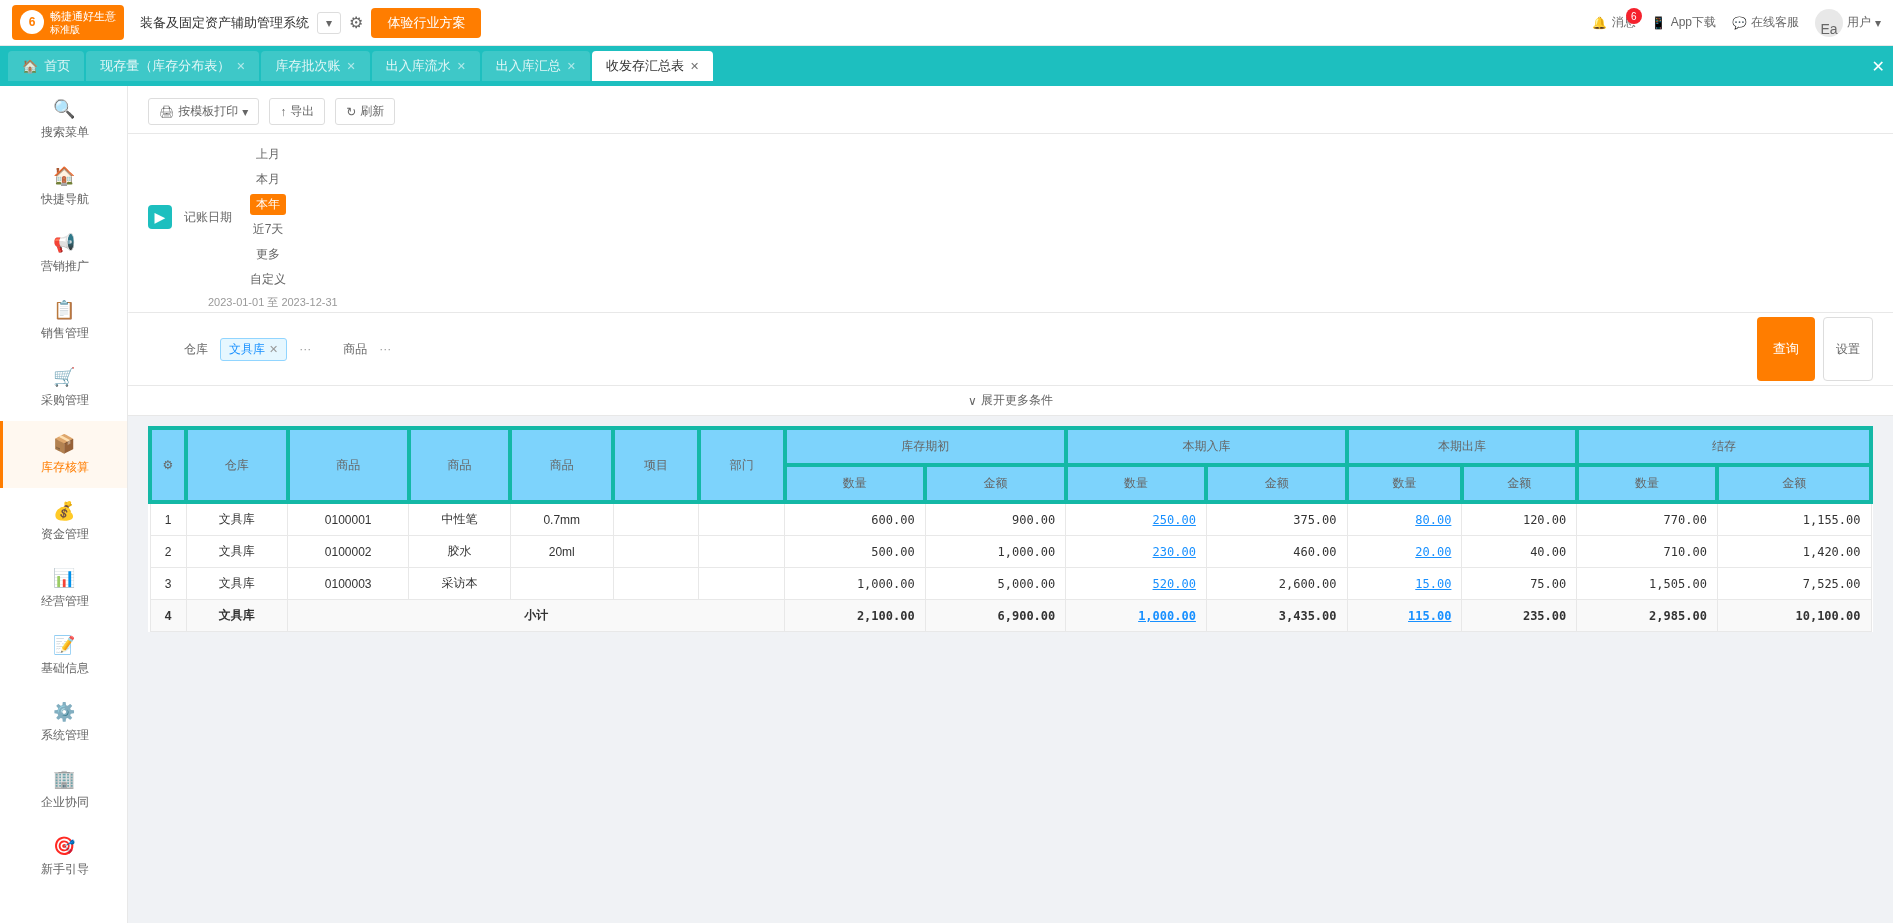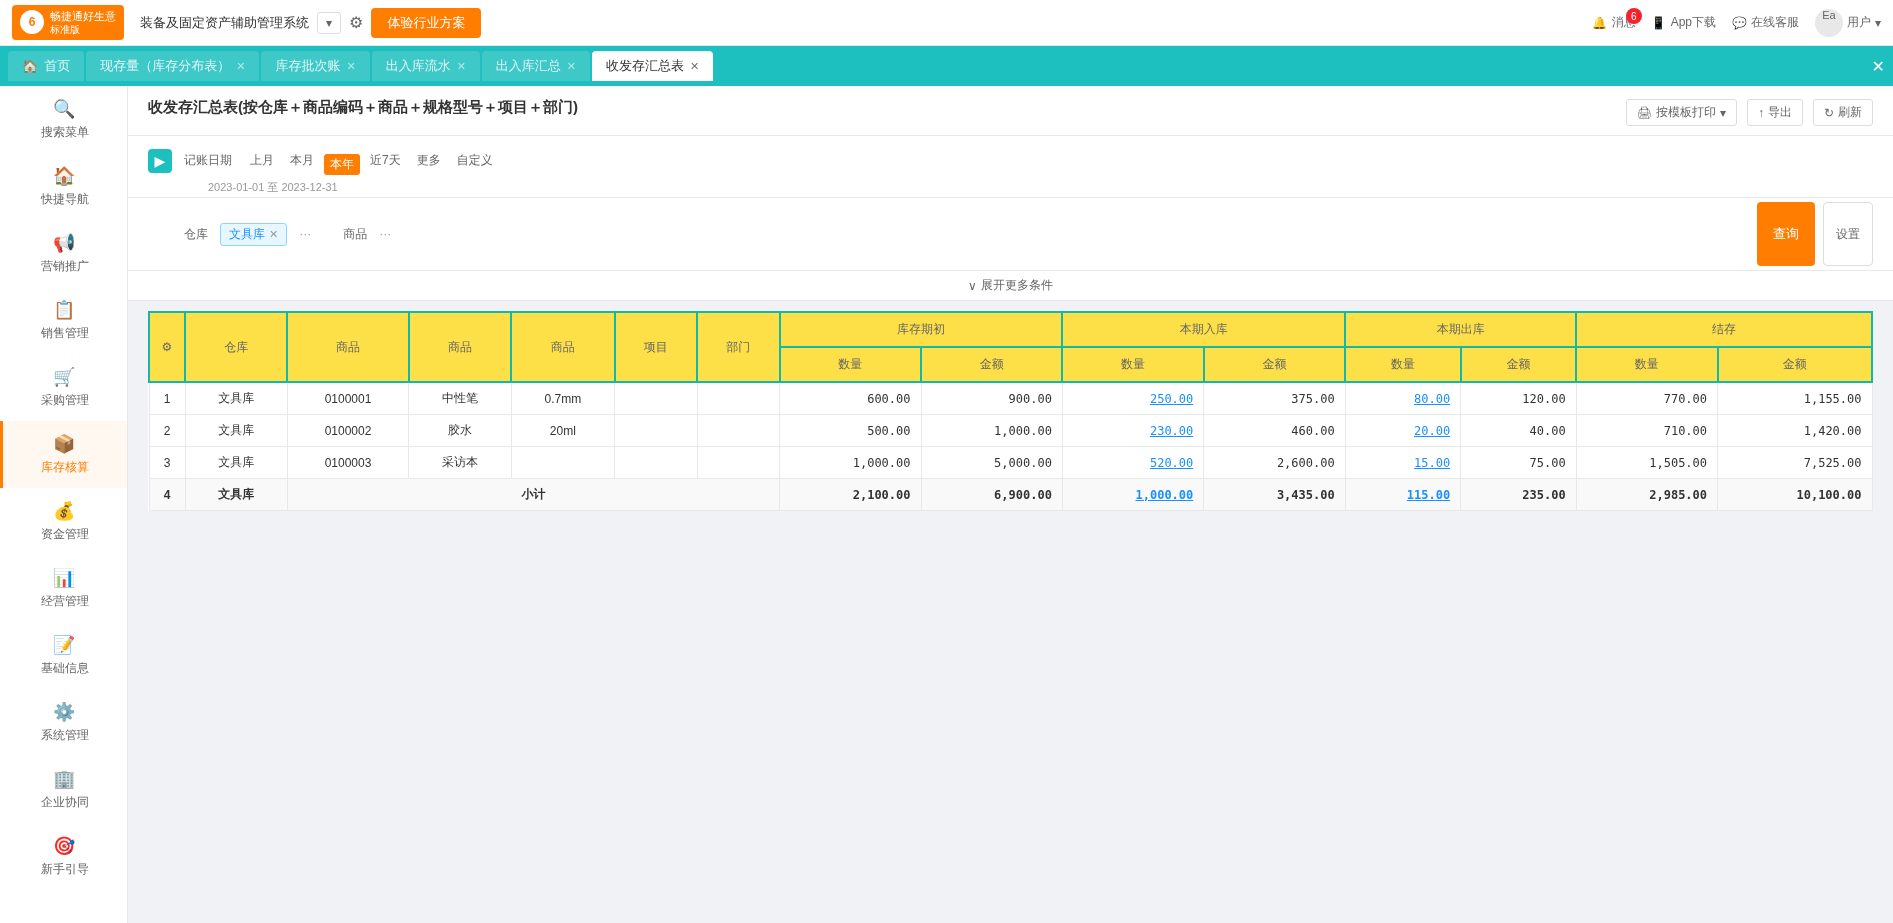--- a/index.html
+++ b/index.html
@@ -11,21 +11,21 @@
     .logo-icon { width: 24px; height: 24px; background: #fff; border-radius: 50%; display: flex; align-items: center; justify-content: center; color: #ff7d00; font-weight: bold; font-size: 12px; }
     .logo-text { font-size: 11px; line-height: 1.3; color: #fff; }
     .system-name { color: #333; font-size: 13px; margin-left: 6px; }
     .system-name-area { display: flex; align-items: center; gap: 8px; flex: 1; }
     .dropdown-btn { background: none; border: 1px solid #ddd; border-radius: 3px; padding: 3px 8px; cursor: pointer; font-size: 12px; color: #666; }
     .settings-icon-btn { background: none; border: none; cursor: pointer; color: #666; font-size: 16px; }
     .trial-btn { background: #ff7d00; color: #fff; border: none; border-radius: 4px; padding: 6px 16px; cursor: pointer; font-size: 13px; }
     .top-right { display: flex; align-items: center; gap: 16px; margin-left: auto; }
     .top-right-item { display: flex; align-items: center; gap: 4px; color: #666; font-size: 12px; cursor: pointer; position: relative; }
     .badge { background: #f5222d; color: #fff; border-radius: 50%; width: 16px; height: 16px; font-size: 10px; display: flex; align-items: center; justify-content: center; position: absolute; top: -6px; right: -6px; }
-    .user-avatar { width: 28px; height: 28px; background: #e8e8e8; border-radius: 50%; display: flex; align-items: flex-start; justify-content: center; font-size: 11px; color: #666; }
+    .user-avatar { width: 28px; height: 28px; background: #e8e8e8; border-radius: 50%; display: flex; align-items: flex-end; justify-content: center; font-size: 14px; color: #666; }
 
     
     .tab-bar { display: flex; align-items: center; background: #1dbfbf; height: 40px; padding: 0 8px; gap: 2px; }
     .tab { display: flex; align-items: center; gap: 6px; padding: 6px 14px; border-radius: 4px 4px 0 0; cursor: pointer; font-size: 13px; color: rgba(255,255,255,0.85); background: rgba(255,255,255,0.15); }
     .tab.active { background: #fff; color: #333; }
     .tab-close { font-size: 11px; color: inherit; opacity: 0.7; cursor: pointer; }
     .tab-bar-end { margin-left: auto; }
     .close-all-btn { background: none; border: none; color: #fff; cursor: pointer; font-size: 16px; }
 
     
@@ -41,42 +41,42 @@
     .content { flex: 1; display: flex; flex-direction: column; overflow: hidden; background: #f0f2f5; }
 
     
     .page-header { background: #fff; padding: 12px 20px 8px; border-bottom: 1px solid #e8e8e8; }
     .page-title { font-size: 15px; font-weight: bold; color: #333; margin-bottom: 10px; }
 
     
     .filter-bar { display: flex; align-items: center; gap: 12px; padding: 10px 20px; background: #fff; border-bottom: 1px solid #e8e8e8; flex-wrap: wrap; }
     .filter-toggle { background: #1dbfbf; color: #fff; border: none; border-radius: 4px; width: 24px; height: 24px; cursor: pointer; font-size: 14px; display: flex; align-items: center; justify-content: center; }
     .filter-label { color: #666; font-size: 12px; }
-    .date-shortcuts { display: flex; gap: 4px; align-items: center; }
+    .date-shortcuts { display: flex; gap: 4px; align-items: center; flex-direction: column; }
     .date-btn { background: none; border: none; cursor: pointer; font-size: 12px; color: #666; padding: 2px 6px; border-radius: 3px; }
-    .date-btn.active { background: #ff7d00; color: #fff; border-radius: 3px; margin-top: 8px; }
+    .date-btn.active { background: #ff7d00; color: #fff; border-radius: 3px; }
     .date-range-text { font-size: 11px; color: #999; }
     .warehouse-label { color: #666; font-size: 12px; }
     .tag-item { display: flex; align-items: center; gap: 4px; background: #e6f7ff; border: 1px solid #91d5ff; border-radius: 3px; padding: 2px 8px; font-size: 12px; color: #1890ff; }
     .tag-close { cursor: pointer; color: #999; font-size: 11px; }
     .filter-more { color: #999; font-size: 12px; cursor: pointer; }
     .goods-label { color: #666; font-size: 12px; margin-left: 8px; }
     .filter-actions { margin-left: auto; display: flex; gap: 8px; }
     .query-btn { background: #ff7d00; color: #fff; border: none; border-radius: 4px; padding: 23px 16px; cursor: pointer; font-size: 13px; }
     .settings-btn { background: none; border: 1px solid #ddd; border-radius: 4px; padding: 12px 12px; cursor: pointer; font-size: 12px; color: #666; }
 
     
     .expand-row { display: flex; align-items: center; justify-content: center; padding: 6px; background: #fff; border-bottom: 1px solid #e8e8e8; }
     .expand-btn { background: none; border: none; color: #666; cursor: pointer; font-size: 12px; display: flex; align-items: center; gap: 4px; }
     .toolbar-btn { background: none; border: none; cursor: pointer; font-size: 12px; color: #666; display: flex; align-items: center; gap: 4px; }
 
     
     .table-container { flex: 1; overflow: auto; padding: 0 20px 20px; background: #f0f2f5; }
     .data-table { width: 100%; border-collapse: collapse; background: #fff; margin-top: 10px; font-size: 12px; }
-    .data-table th { background: #fde047; border: 2px solid #14b8a6; padding: 8px 10px; text-align: center; font-weight: normal; color: #666; white-space: nowrap; }
+    .data-table th { background: #7dd3fc; border: 4px solid #14b8a6; padding: 8px 10px; text-align: center; font-weight: normal; color: #666; white-space: nowrap; }
     .data-table td { border: 1px solid #e8e8e8; padding: 7px 10px; text-align: center; color: #333; white-space: nowrap; }
     .data-table .number-cell { text-align: right; font-family: monospace; }
     .data-table .link-cell { color: #1890ff; cursor: pointer; text-decoration: underline; }
     .data-table .subtotal-row td { font-weight: bold; background: #f9f9f9; }
     .settings-col { width: 36px; }
     .row-num { color: #999; }
 
     
     .table-footer { background: #f5f5f5; border-top: 2px solid #e8e8e8; padding: 8px 20px; display: flex; align-items: center; position: fixed; bottom: 0; left: 128px; right: 0; }
     .footer-label { color: #666; font-size: 13px; font-weight: bold; padding-right: 20px; }
@@ -208,21 +208,20 @@
     <div class="sidebar-item">
       <span class="sidebar-icon">🎯</span>
       <span>新手引导</span>
     </div>
   </div>
 
   <div class="content">
 
     <div class="page-header">
       <div style="display:flex; align-items:center; justify-content:space-between;">
-        <div class="page-title">收发存汇总表(按仓库＋商品编码＋商品＋规格型号＋项目＋部门)</div>
         <div style="display:flex; gap:10px; align-items:center;">
           <button class="toolbar-btn" style="border:1px solid #ddd; border-radius:3px; padding:4px 10px; background:#fff;">
             <span>🖨</span>
             <span>按模板打印</span>
             <span>▾</span>
           </button>
           <button class="toolbar-btn" style="border:1px solid #ddd; border-radius:3px; padding:4px 10px; background:#fff;">
             <span>↑</span>
             <span>导出</span>
           </button>

